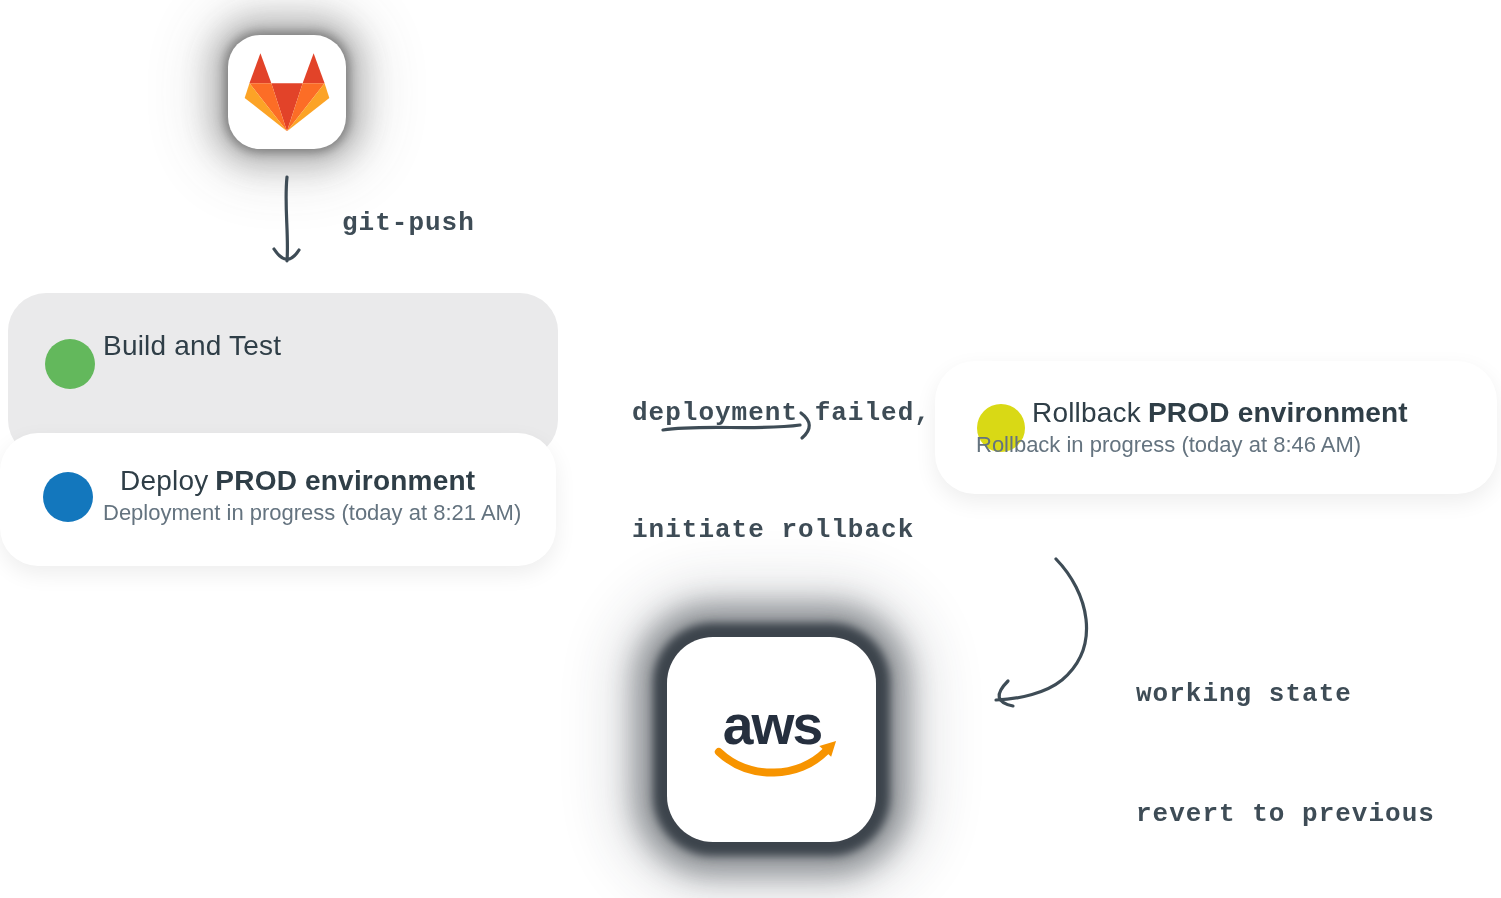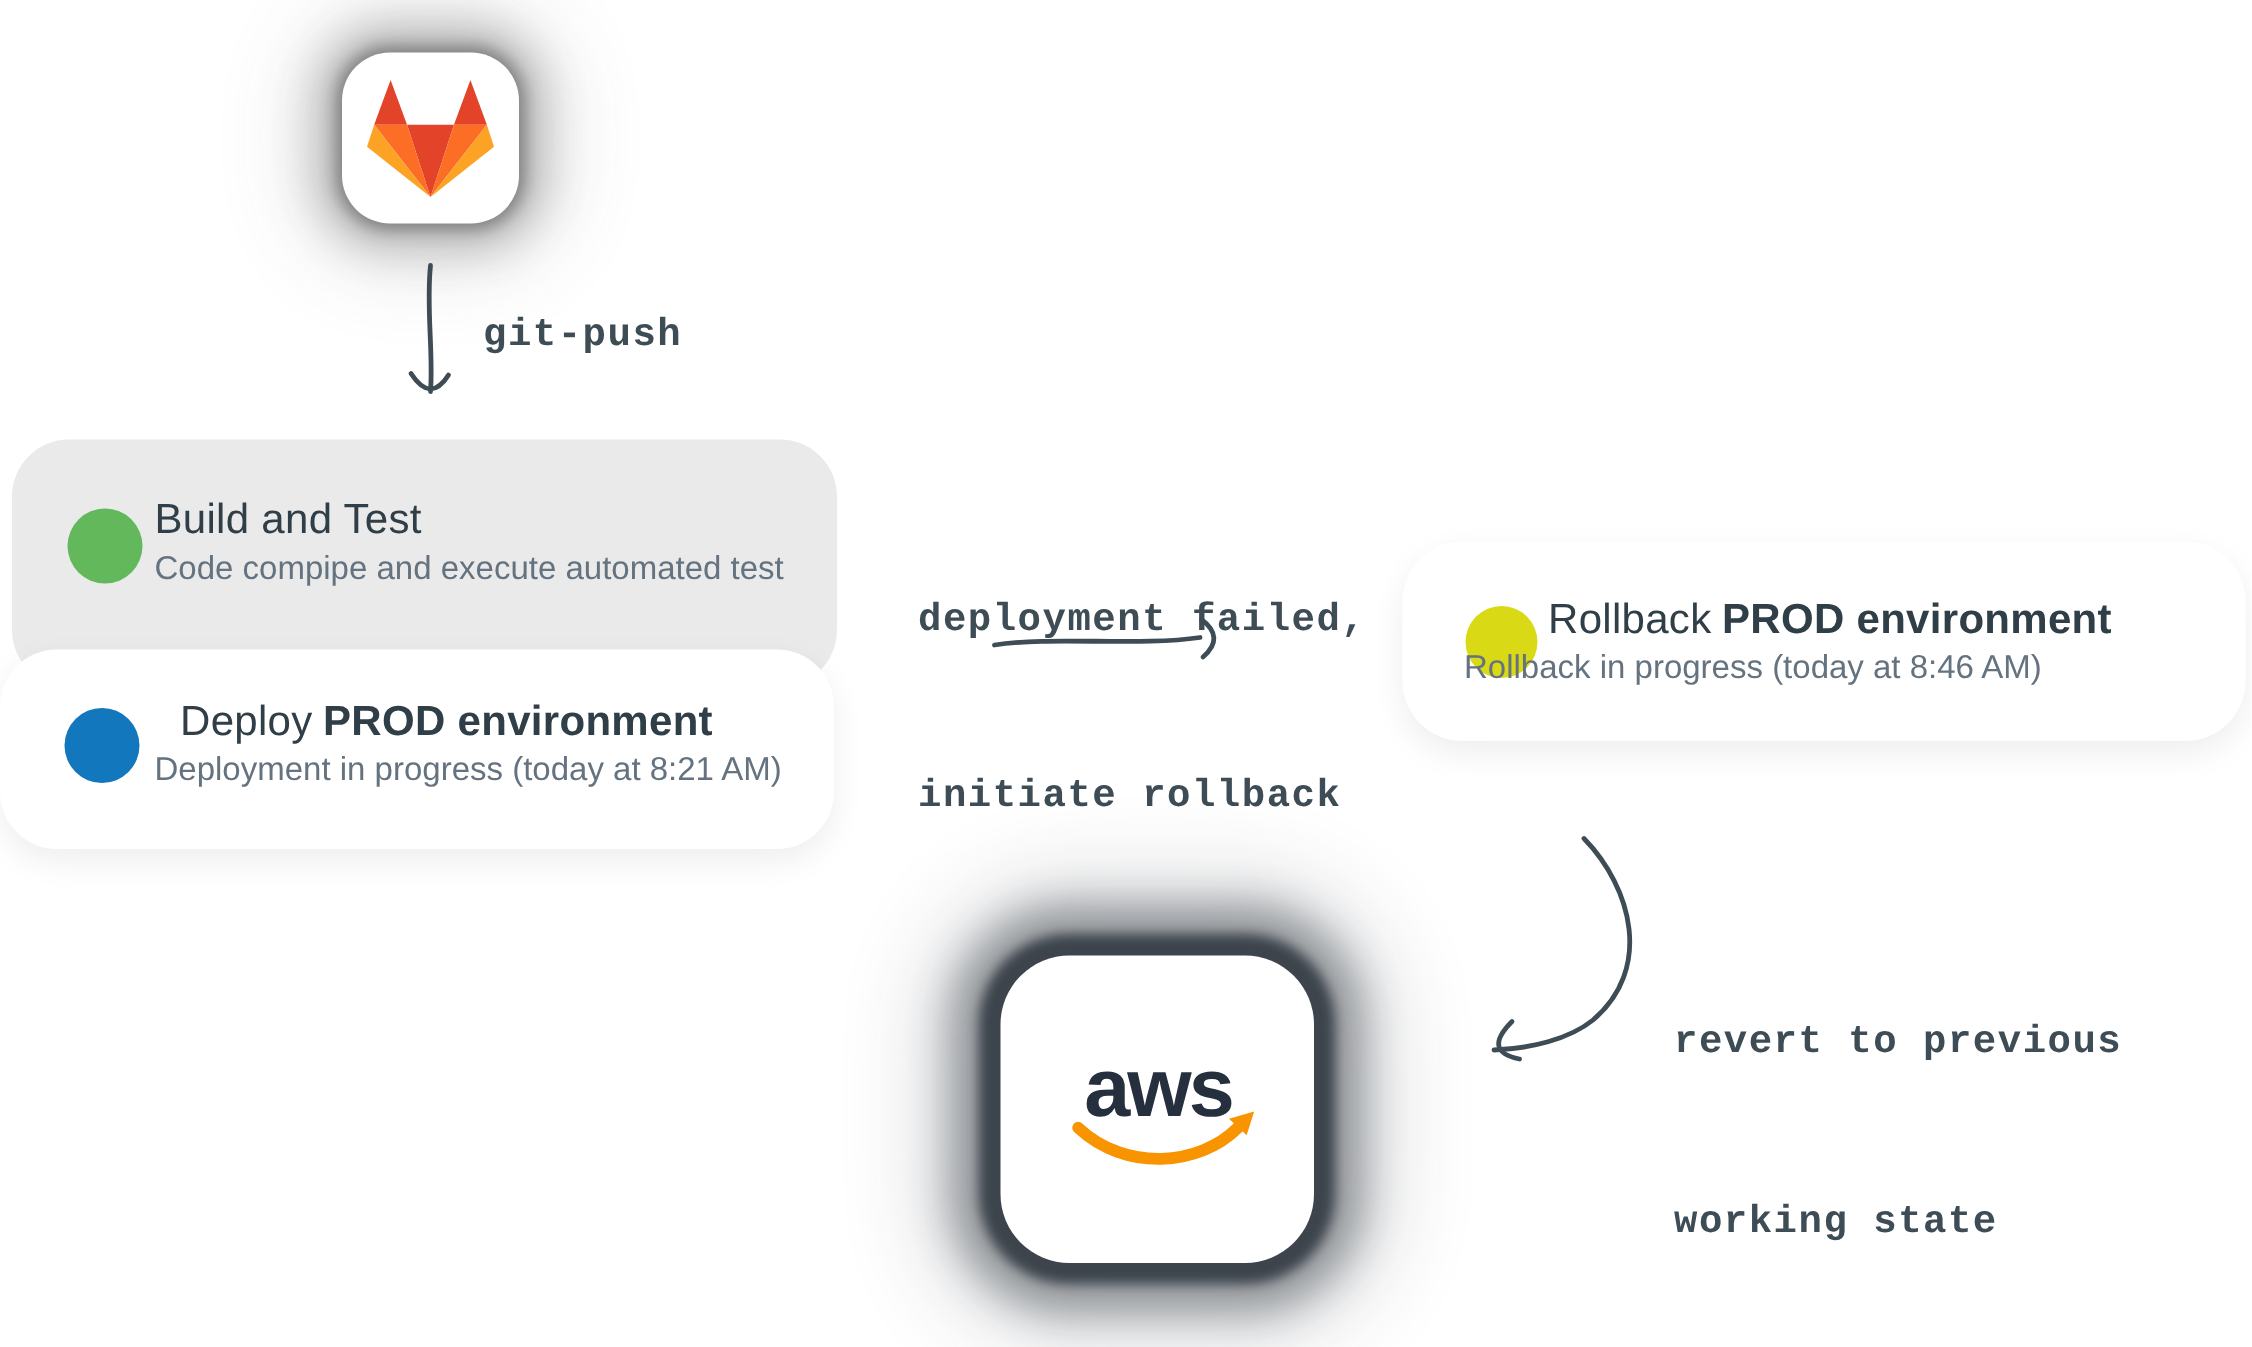--- a/index.html
+++ b/index.html
@@ -33,21 +33,21 @@
   .card-sub{position:absolute;font-size:22px;font-weight:400;color:#64737f;white-space:nowrap;}
   #build-title{left:103px;top:330px;}
   #build-sub{left:103px;top:366px;}
   #deploy-title{left:120px;top:465px;}
   #deploy-sub{left:103px;top:500px;}
   #rollback-title{left:1032px;top:397px;}
   #rollback-sub{left:976px;top:432px;}
 
   
   .mono-note{position:absolute;font-family:"Liberation Mono",monospace;font-weight:700;
-    font-size:26px;line-height:39px;color:#3e4c56;letter-spacing:1px;white-space:pre;}
+    font-size:26px;line-height:39px;color:#3e4c56;letter-spacing:1px;white-space:pre;margin-left:20px;}
   #git-push-note{left:322px;top:204px;}
   #failure-note{left:612px;top:316px;}
   #revert-note{left:1116px;top:594px;line-height:40px;}
 
   
   #arrows{position:absolute;left:0;top:0;width:1501px;height:898px;pointer-events:none;}
 </style>
 </head>
 <body>
 
@@ -66,43 +66,42 @@
   </div>
 
   <div class="mono-note" id="git-push-note">git-push</div>
 
   <div class="card" id="build-card"></div>
 
   <div class="card" id="deploy-card"></div>
 
   <span class="status-dot" id="build-dot" style="background-color: rgb(99, 184, 92);"></span>
   <div class="card-title" id="build-title">Build and Test</div>
-  <div class="card-sub" id="build-sub">Code compipe and execute automated test</div>
 
   <span class="status-dot" id="deploy-dot" style="background-color: rgb(19, 119, 189);"></span>
   <div class="card-title" id="deploy-title">
     <span>Deploy</span><span class="strong">PROD environment</span>
   </div>
   <div class="card-sub" id="deploy-sub">Deployment in progress (today at 8:21 AM)</div>
 
   <div class="mono-note" id="failure-note">
     <div>deployment failed,</div>
     <div>initiate rollback</div>
   </div>
 
   <div class="card" id="rollback-card"></div>
   <span class="status-dot" id="rollback-dot" style="background-color: rgb(217, 217, 21);"></span>
   <div class="card-title" id="rollback-title">
     <span>Rollback</span><span class="strong">PROD environment</span>
   </div>
   <div class="card-sub" id="rollback-sub">Rollback in progress (today at 8:46 AM)</div>
 
   <div class="mono-note" id="revert-note">
+    <div>working state</div>
     <div>revert to previous</div>
-    <div>working state</div>
   </div>
 
   <div class="app-icon" id="aws-icon">
     <svg viewBox="0 0 140 100" aria-hidden="true">
       <text x="70" y="54" text-anchor="middle" font-family="Liberation Sans, sans-serif" font-size="56" font-weight="700" letter-spacing="-2" fill="#252f3e">aws</text>
       <path d="M16,62 C48,92 98,88 124,62" fill="none" stroke-width="8" stroke-linecap="round" stroke="#f79400"></path>
       <polygon points="135,51 130,67 118,56" fill="#f79400"></polygon>
     </svg>
   </div>
 

